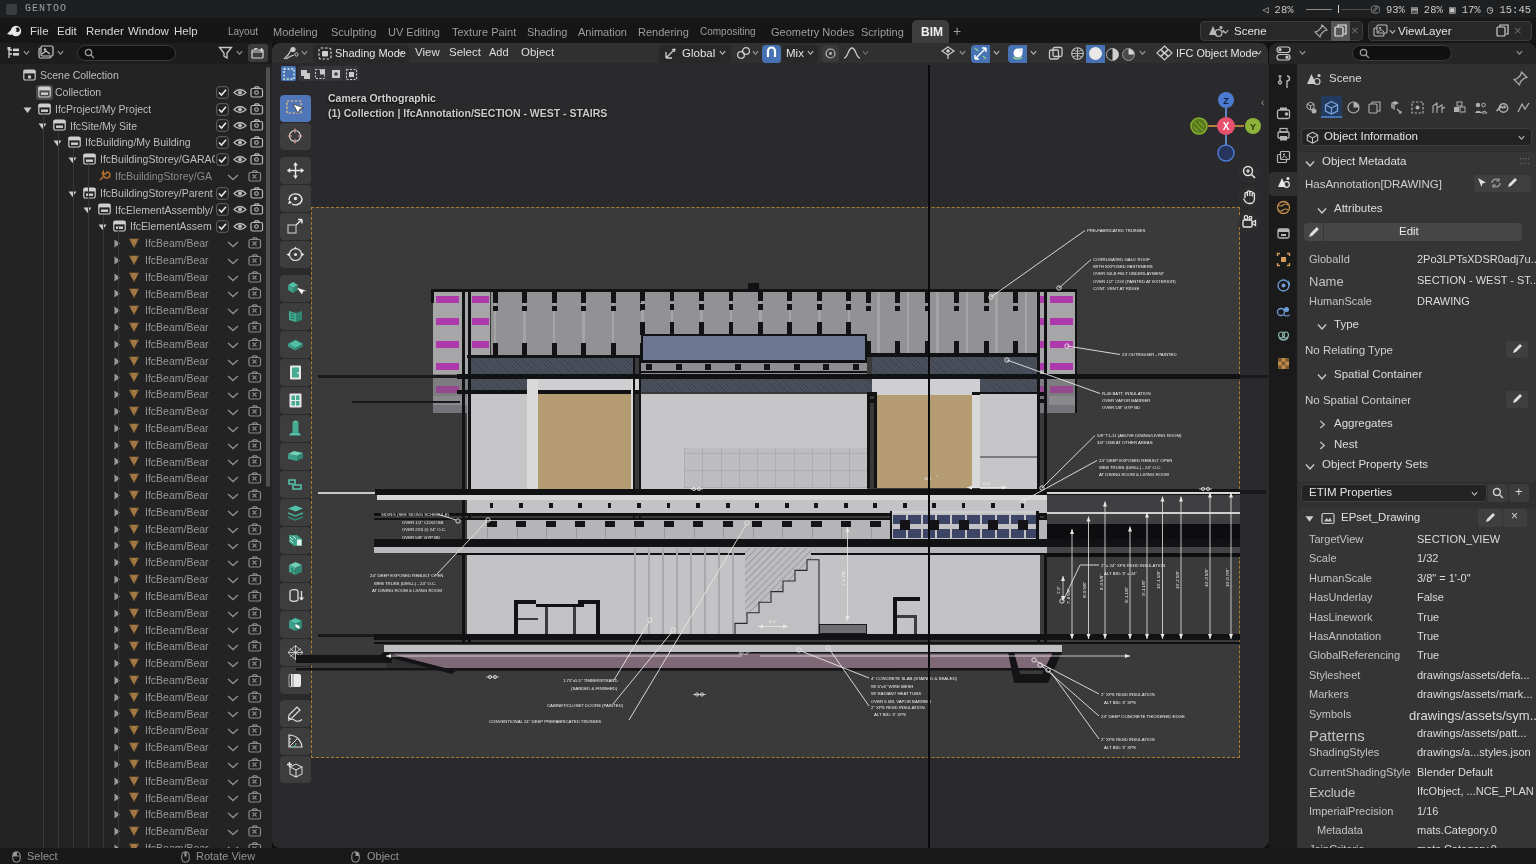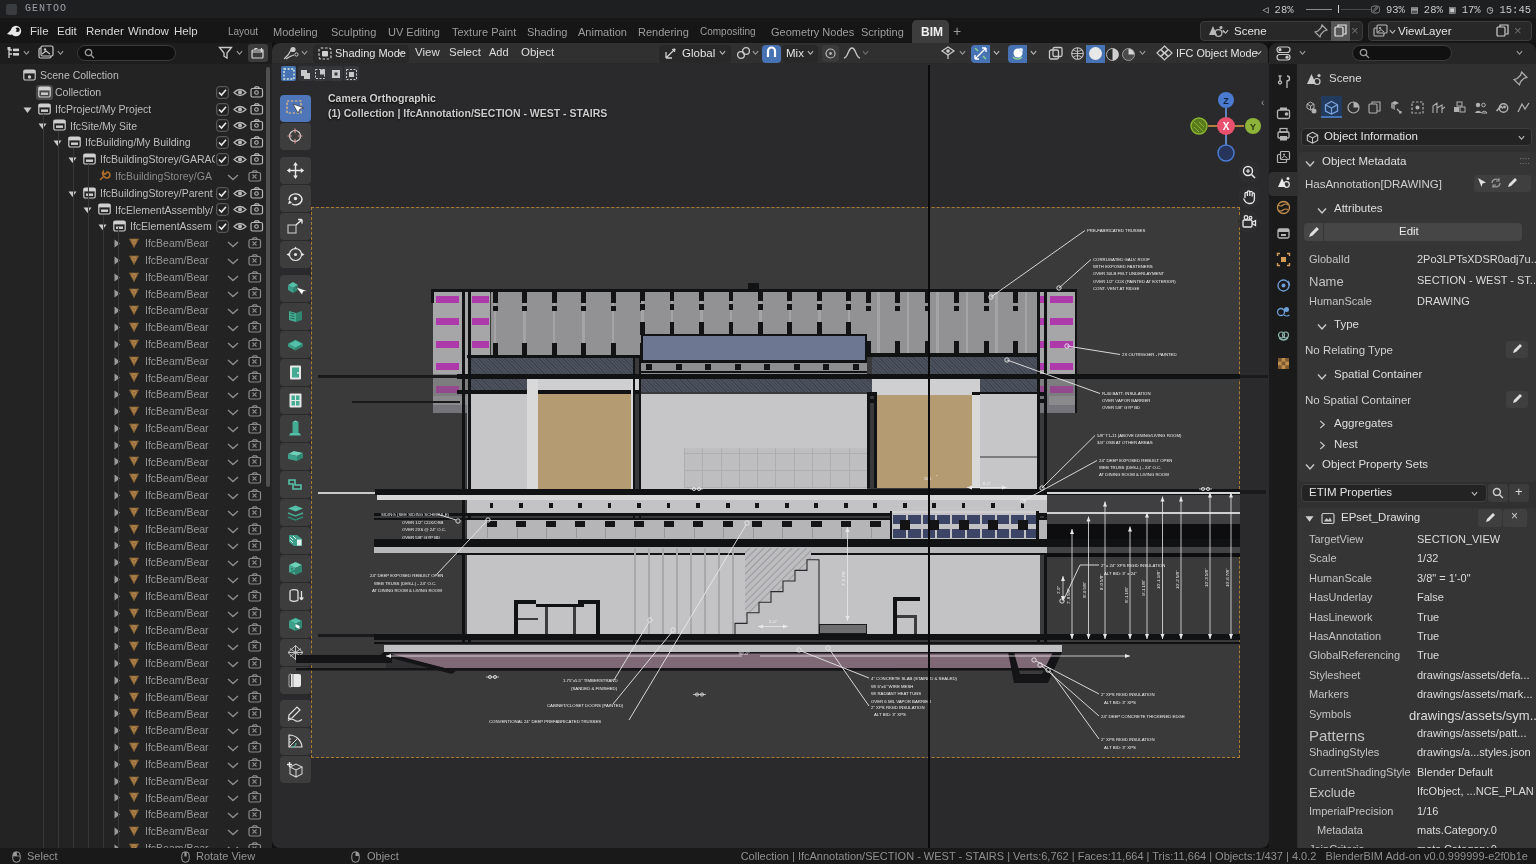--- a/index.html
+++ b/index.html
@@ -1823,13 +1823,12 @@
     <svg class="a" style="left:181px;top:850.5px" width="9" height="12" viewBox="0 0 9 12">
       <rect x="0.8" y="0.8" width="7.4" height="10.4" rx="3.4" fill="none" stroke="#9a9a9a" stroke-width="1"></rect>
       <rect x="3.4" y="1" width="2.2" height="4.5" fill="#9a9a9a"></rect>
     </svg>
     <div class="tx" style="left:196px;top:850px;font-size:11px;color:#949494">Rotate View</div>
     <svg class="a" style="left:351px;top:850.5px" width="9" height="12" viewBox="0 0 9 12">
       <rect x="0.8" y="0.8" width="7.4" height="10.4" rx="3.4" fill="none" stroke="#9a9a9a" stroke-width="1"></rect>
       <path d="M8 4 a3.4 3.4 0 0 0 -3.5 -3.2 V5 H8 Z" fill="#9a9a9a"></path>
     </svg>
     <div class="tx" style="left:367px;top:850px;font-size:11px;color:#949494">Object</div>
-    <div class="tx" style="right:8px;top:850px;font-size:11px;color:#8f8f8f">Collection | IfcAnnotation/SECTION - WEST - STAIRS | Verts:6,762 | Faces:11,664 | Tris:11,664 | Objects:1/437 | 4.0.2&nbsp;&nbsp;&nbsp;BlenderBIM Add-on v0.0.999999-e2f0b1e</div>
 </div>
 </body></html>

